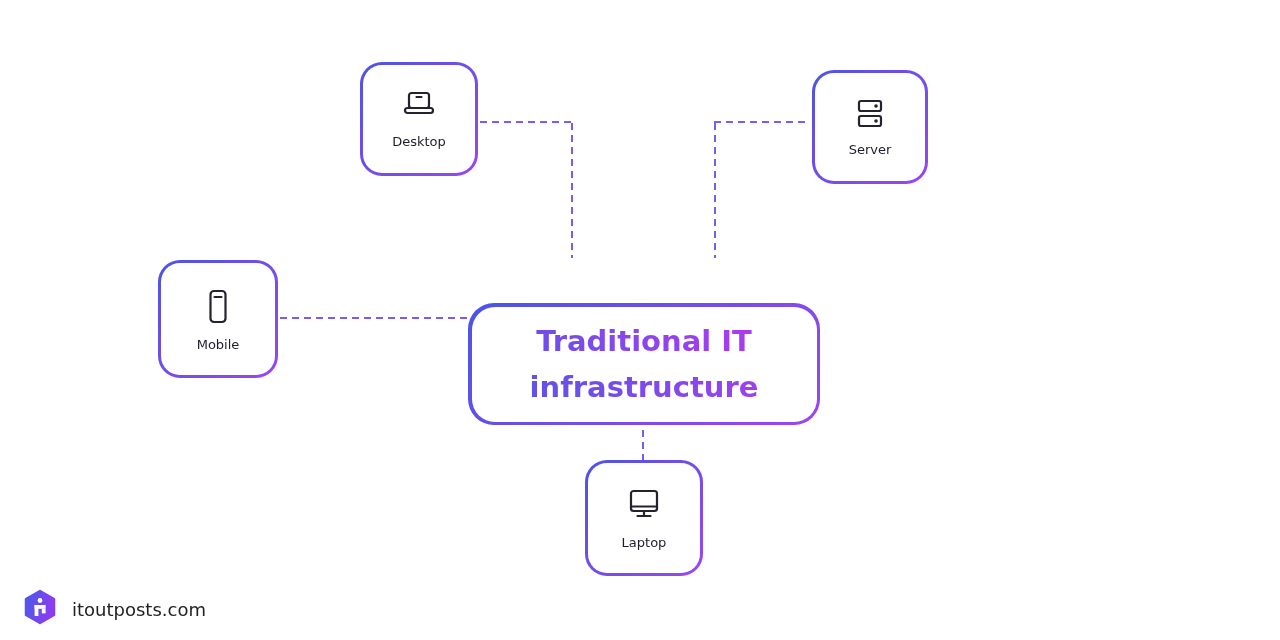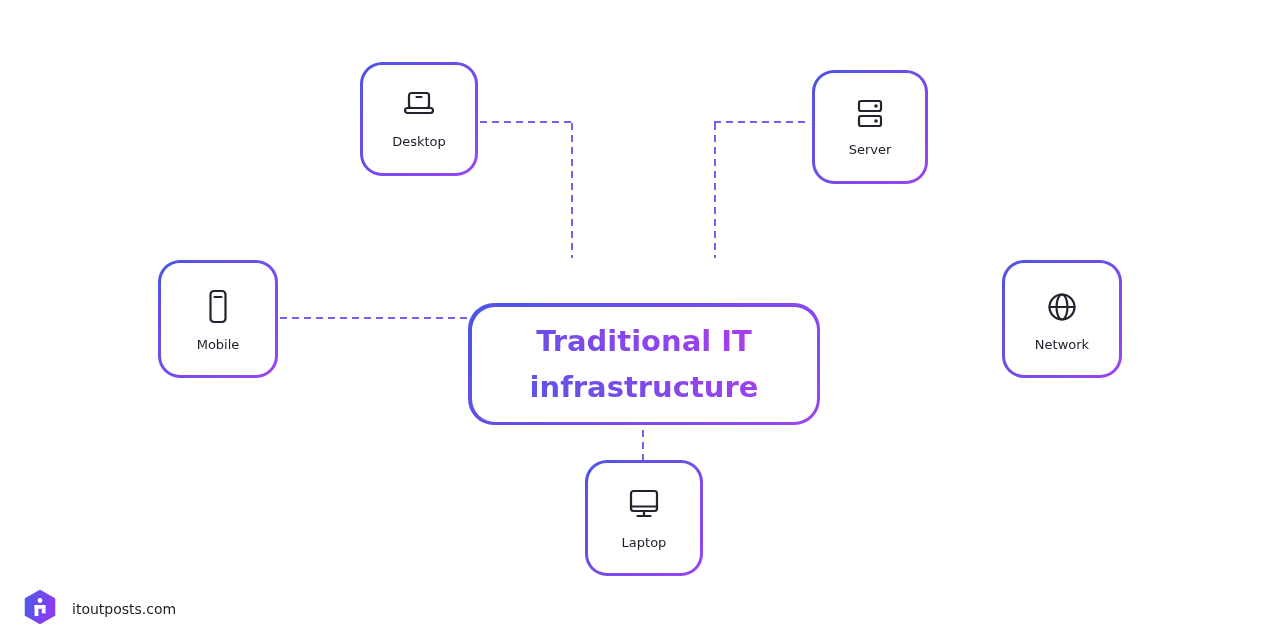--- a/index.html
+++ b/index.html
@@ -80,21 +80,21 @@
     position:absolute;width:2px;
     background:repeating-linear-gradient(180deg,var(--c-connector) 0 7px,transparent 7px 12px);
   }
 
   
   .footer{
     position:absolute;left:22px;top:589px;
     display:flex;align-items:center;gap:14px;
   }
   .brand-text{
-    font-size:14px;
+    font-size:18px;
     color:#1f1f1f;
   }
 </style>
 </head>
 <body>
 
 <div class="stage">
 
   <div class="dash-h" style="left:480px;top:121px;width:93px;"></div>
   <div class="dash-v" style="left:571px;top:123px;height:135px;"></div>
@@ -135,32 +135,20 @@
       <span class="node-icon">
         <svg width="44" height="42" viewBox="0 0 44 42" fill="none" stroke="#232330" stroke-width="2.2" stroke-linecap="round" stroke-linejoin="round">
           <rect x="14.5" y="4" width="15" height="31" rx="3.5"></rect>
           <line x1="18.5" y1="10" x2="25.5" y2="10"></line>
         </svg>
       </span>
       <span class="node-label">Mobile</span>
     </div>
   </div>
 
-  <div class="card" style="left:1002px;top:260px;width:120px;height:118px;">
-    <div class="card-inner">
-      <span class="node-icon">
-        <svg width="44" height="42" viewBox="0 0 44 42" fill="none" stroke="#232330" stroke-width="2.2" stroke-linecap="round" stroke-linejoin="round">
-          <circle cx="22" cy="20" r="12.5"></circle>
-          <ellipse cx="22" cy="20" rx="5.5" ry="12.5"></ellipse>
-          <line x1="9.5" y1="20" x2="34.5" y2="20"></line>
-        </svg>
-      </span>
-      <span class="node-label">Network</span>
-    </div>
-  </div>
 
   <div class="card" style="left:585px;top:460px;width:118px;height:116px;">
     <div class="card-inner">
       <span class="node-icon">
         <svg width="46" height="40" viewBox="0 0 46 40" fill="none" stroke="#232330" stroke-width="2.2" stroke-linecap="round" stroke-linejoin="round">
           <rect x="10" y="4" width="26" height="20" rx="2.5"></rect>
           <line x1="10.5" y1="19.5" x2="35.5" y2="19.5"></line>
           <line x1="23" y1="24" x2="23" y2="29"></line>
           <line x1="16.5" y1="29" x2="29.5" y2="29"></line>
         </svg>

